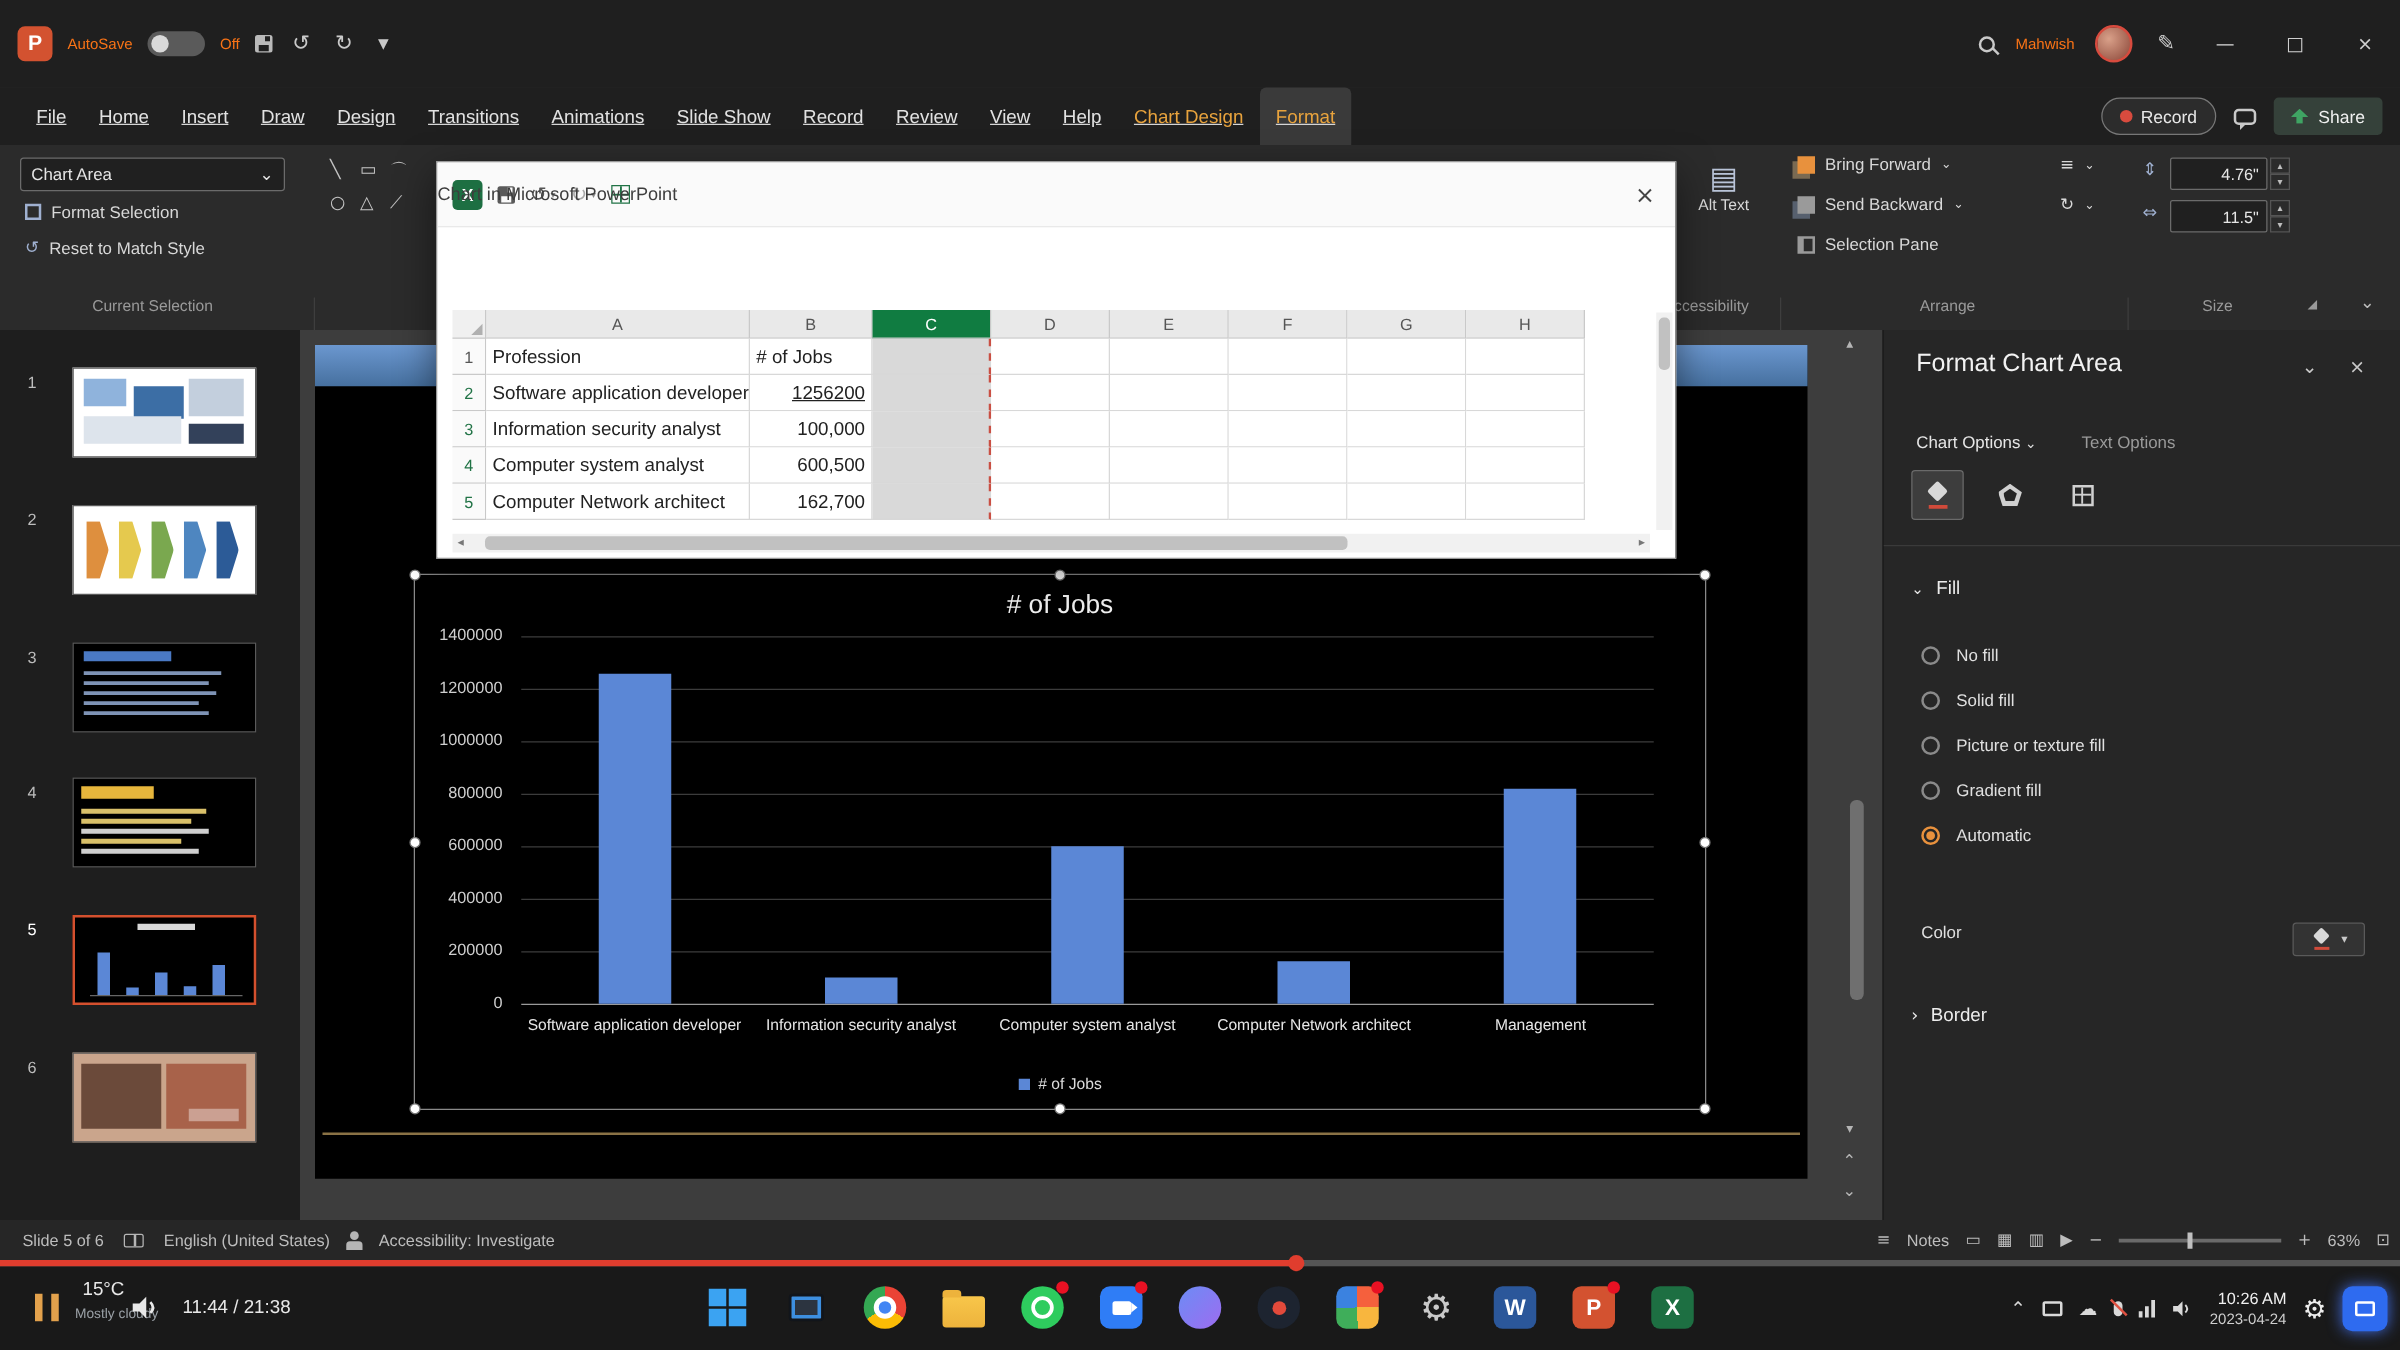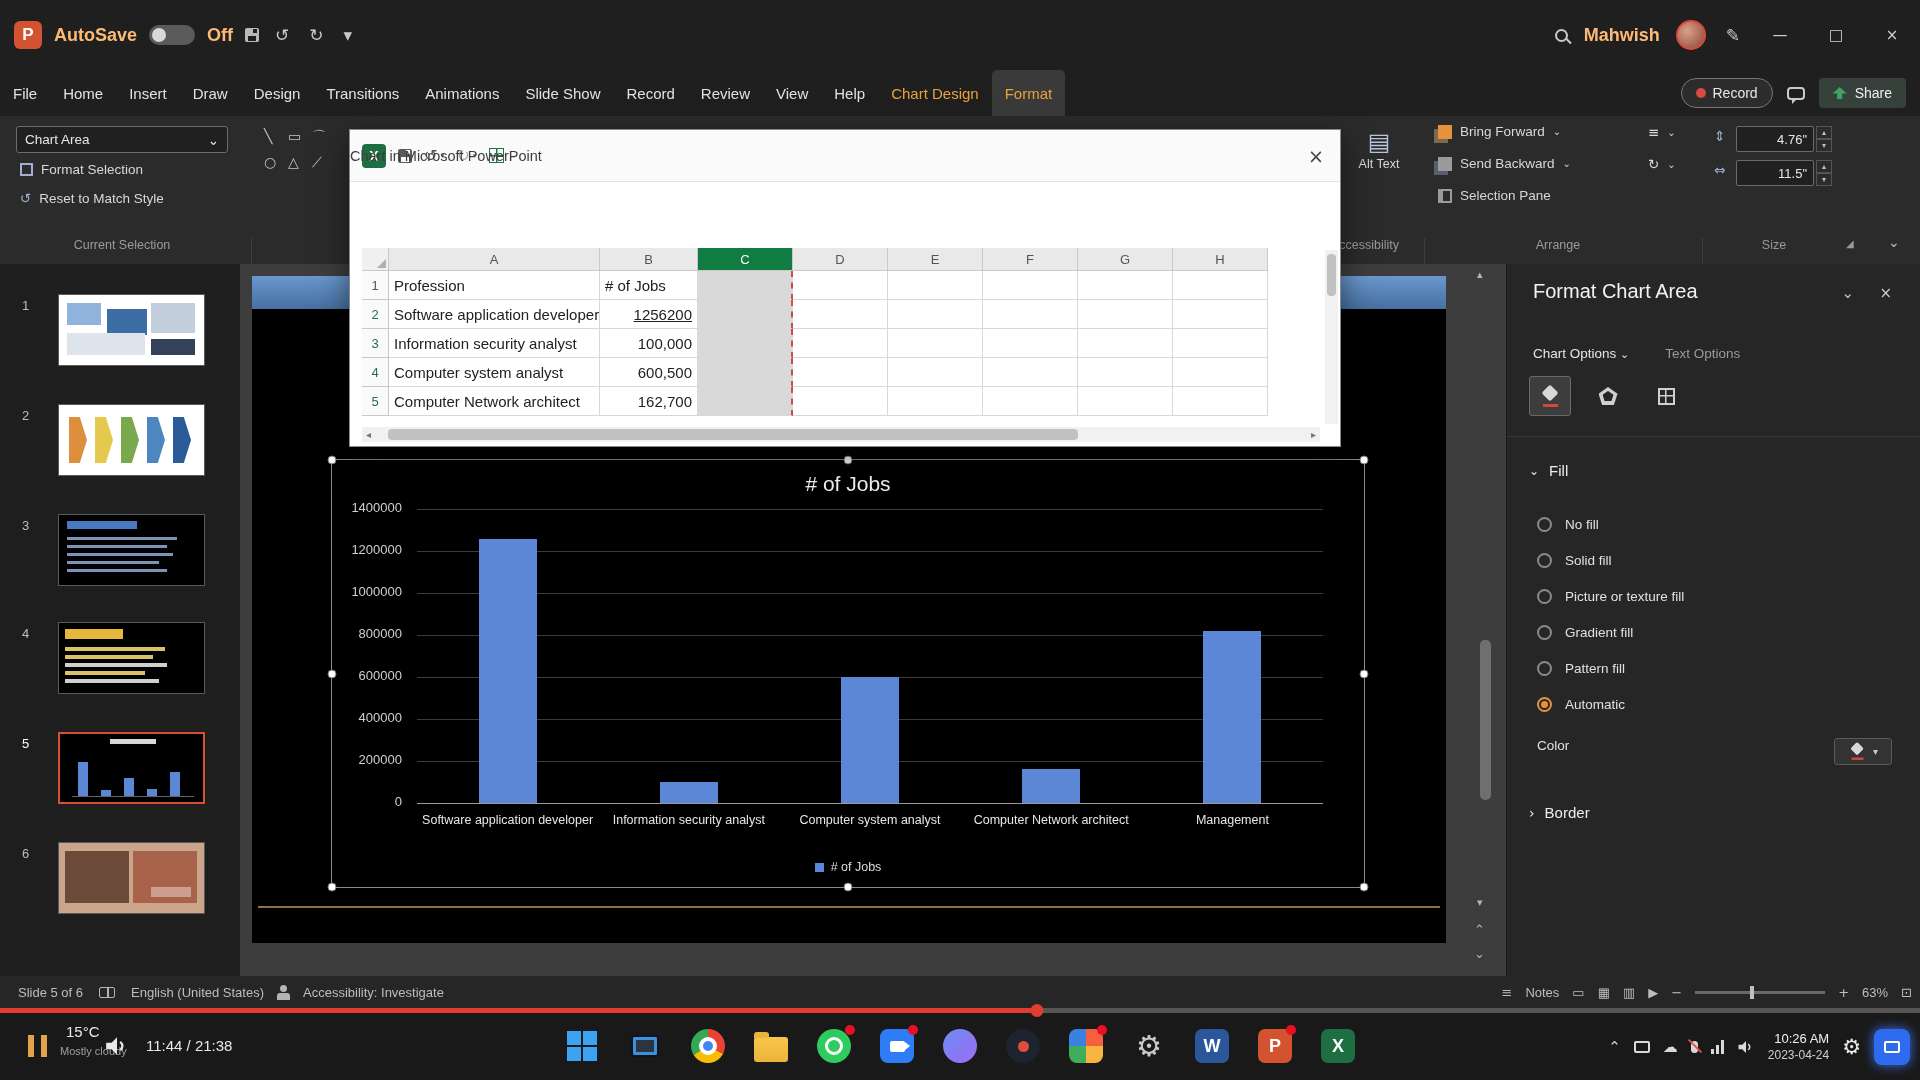--- a/index.html
+++ b/index.html
@@ -3,37 +3,37 @@
 <meta charset="utf-8">
 <style>
   * { margin:0; padding:0; box-sizing:border-box; }
   body { background:#000; font-family:"Liberation Sans", sans-serif; }
   #screen { position:relative; width:1920px; height:1080px; background:#2b2b2b; overflow:hidden; color:#d6d6d6; }
   .sym { font-family:"DejaVu Sans", sans-serif; }
 
   
   .titlebar { position:absolute; top:0; left:0; right:0; height:70px; background:#1f1f1f; display:flex; align-items:center; padding-left:14px; gap:12px; }
   .ppt-logo { width:28px; height:28px; border-radius:6px; background:#d35230; color:#fff; font-weight:bold; font-size:17px; display:flex; align-items:center; justify-content:center; }
-  .ts { font-size:18px; color:#fdba74;font-weight:bold; }
+  .ts { font-size:12px; color:#f97316; }
   .toggle { width:46px; height:20px; border-radius:10px; background:#5a5a5a; position:relative; }
   .toggle .knob { position:absolute; left:3px; top:3px; width:14px; height:14px; border-radius:50%; background:#d9d9d9; }
   .qat-icon { font-size:17px; color:#c9c9c9; padding:2px 4px; }
   .floppy { width:14px; height:14px; background:#b9b9b9; border-radius:2px; position:relative; }
   .floppy::after { content:""; position:absolute; left:3px; bottom:1px; width:8px; height:5px; background:#1f1f1f; }
   .floppy::before { content:""; position:absolute; right:2px; top:1px; width:4px; height:4px; background:#1f1f1f; }
   .tb-title { position:absolute; left:0; right:0; text-align:center; font-size:14.5px; color:#e3e3e3; pointer-events:none; }
   .tb-right { position:absolute; right:0; top:0; height:70px; display:flex; align-items:center; gap:16px; padding-right:8px; }
   .searchico { width:13px; height:13px; border:2px solid #c9c9c9; border-radius:50%; position:relative; }
   .searchico::after { content:""; position:absolute; width:7px; height:2px; background:#c9c9c9; transform:rotate(45deg); right:-6px; bottom:-2px; }
   .avatar { width:30px; height:30px; border-radius:50%; background:radial-gradient(circle at 35% 35%, #d9a089, #8a4638); border:2px solid #d84b3e; }
   .winctl { width:40px; height:70px; display:flex; align-items:center; justify-content:center; font-size:15px; color:#cfcfcf; }
 
   
   .rtabrow { position:absolute; top:70px; left:0; right:0; height:46px; background:#1f1f1f; display:flex; align-items:center; }
-  .rtabs { display:flex; align-items:center; height:46px; padding-left:0; }
+  .rtabs { display:flex; align-items:center; height:46px; padding-left:16px;text-decoration:underline; }
   .rtab { padding:0 13px; height:46px; display:flex; align-items:center; font-size:15px; color:#e2e2e2; white-space:nowrap; }
   .rtab.ctx { color:#e8a33d; }
   .rtab.active { background:#3a3a3a; border-radius:5px 5px 0 0; }
   .rtab-right { position:absolute; right:14px; top:0; height:46px; display:flex; align-items:center; gap:14px; }
   .record-btn { height:30px; border:1px solid #777; border-radius:15px; display:flex; align-items:center; gap:7px; padding:0 14px; font-size:14px; color:#e8e8e8; background:#2c2c2c; }
   .reddot { width:10px; height:10px; border-radius:50%; background:#d84b3e; }
   .bubble { width:18px; height:13px; border:2px solid #c9c9c9; border-radius:4px; position:relative; }
   .bubble::after { content:""; position:absolute; left:3px; bottom:-6px; border-left:5px solid #c9c9c9; border-bottom:5px solid transparent; }
   .share-btn { height:30px; border-radius:4px; background:#35413a; display:flex; align-items:center; gap:8px; padding:0 14px; font-size:14px; color:#f0f0f0; }
   .share-ico { width:14px; height:12px; background:#3fa463; clip-path:polygon(50% 0,100% 55%,68% 55%,68% 100%,32% 100%,32% 55%,0 55%); }
@@ -488,24 +488,20 @@
           <div class="flabel">Solid fill</div>
         </div>
         <div class="fopt">
           <div class="radio"></div>
           <div class="flabel">Picture or texture fill</div>
         </div>
         <div class="fopt">
           <div class="radio"></div>
           <div class="flabel">Gradient fill</div>
         </div>
-        <div class="fopt">
-          <div class="radio"></div>
-          <div class="flabel">Pattern fill</div>
-        </div>
         <div class="fopt sel">
           <div class="radio"></div>
           <div class="flabel">Automatic</div>
         </div>
       </div>
     <div class="fp-colorrow">
       <span>Color</span>
       <div class="colorbtn">
         <div class="bucket small"></div>
         <span class="sym" style="font-size:10px; color:#c9c9c9;">▾</span>

